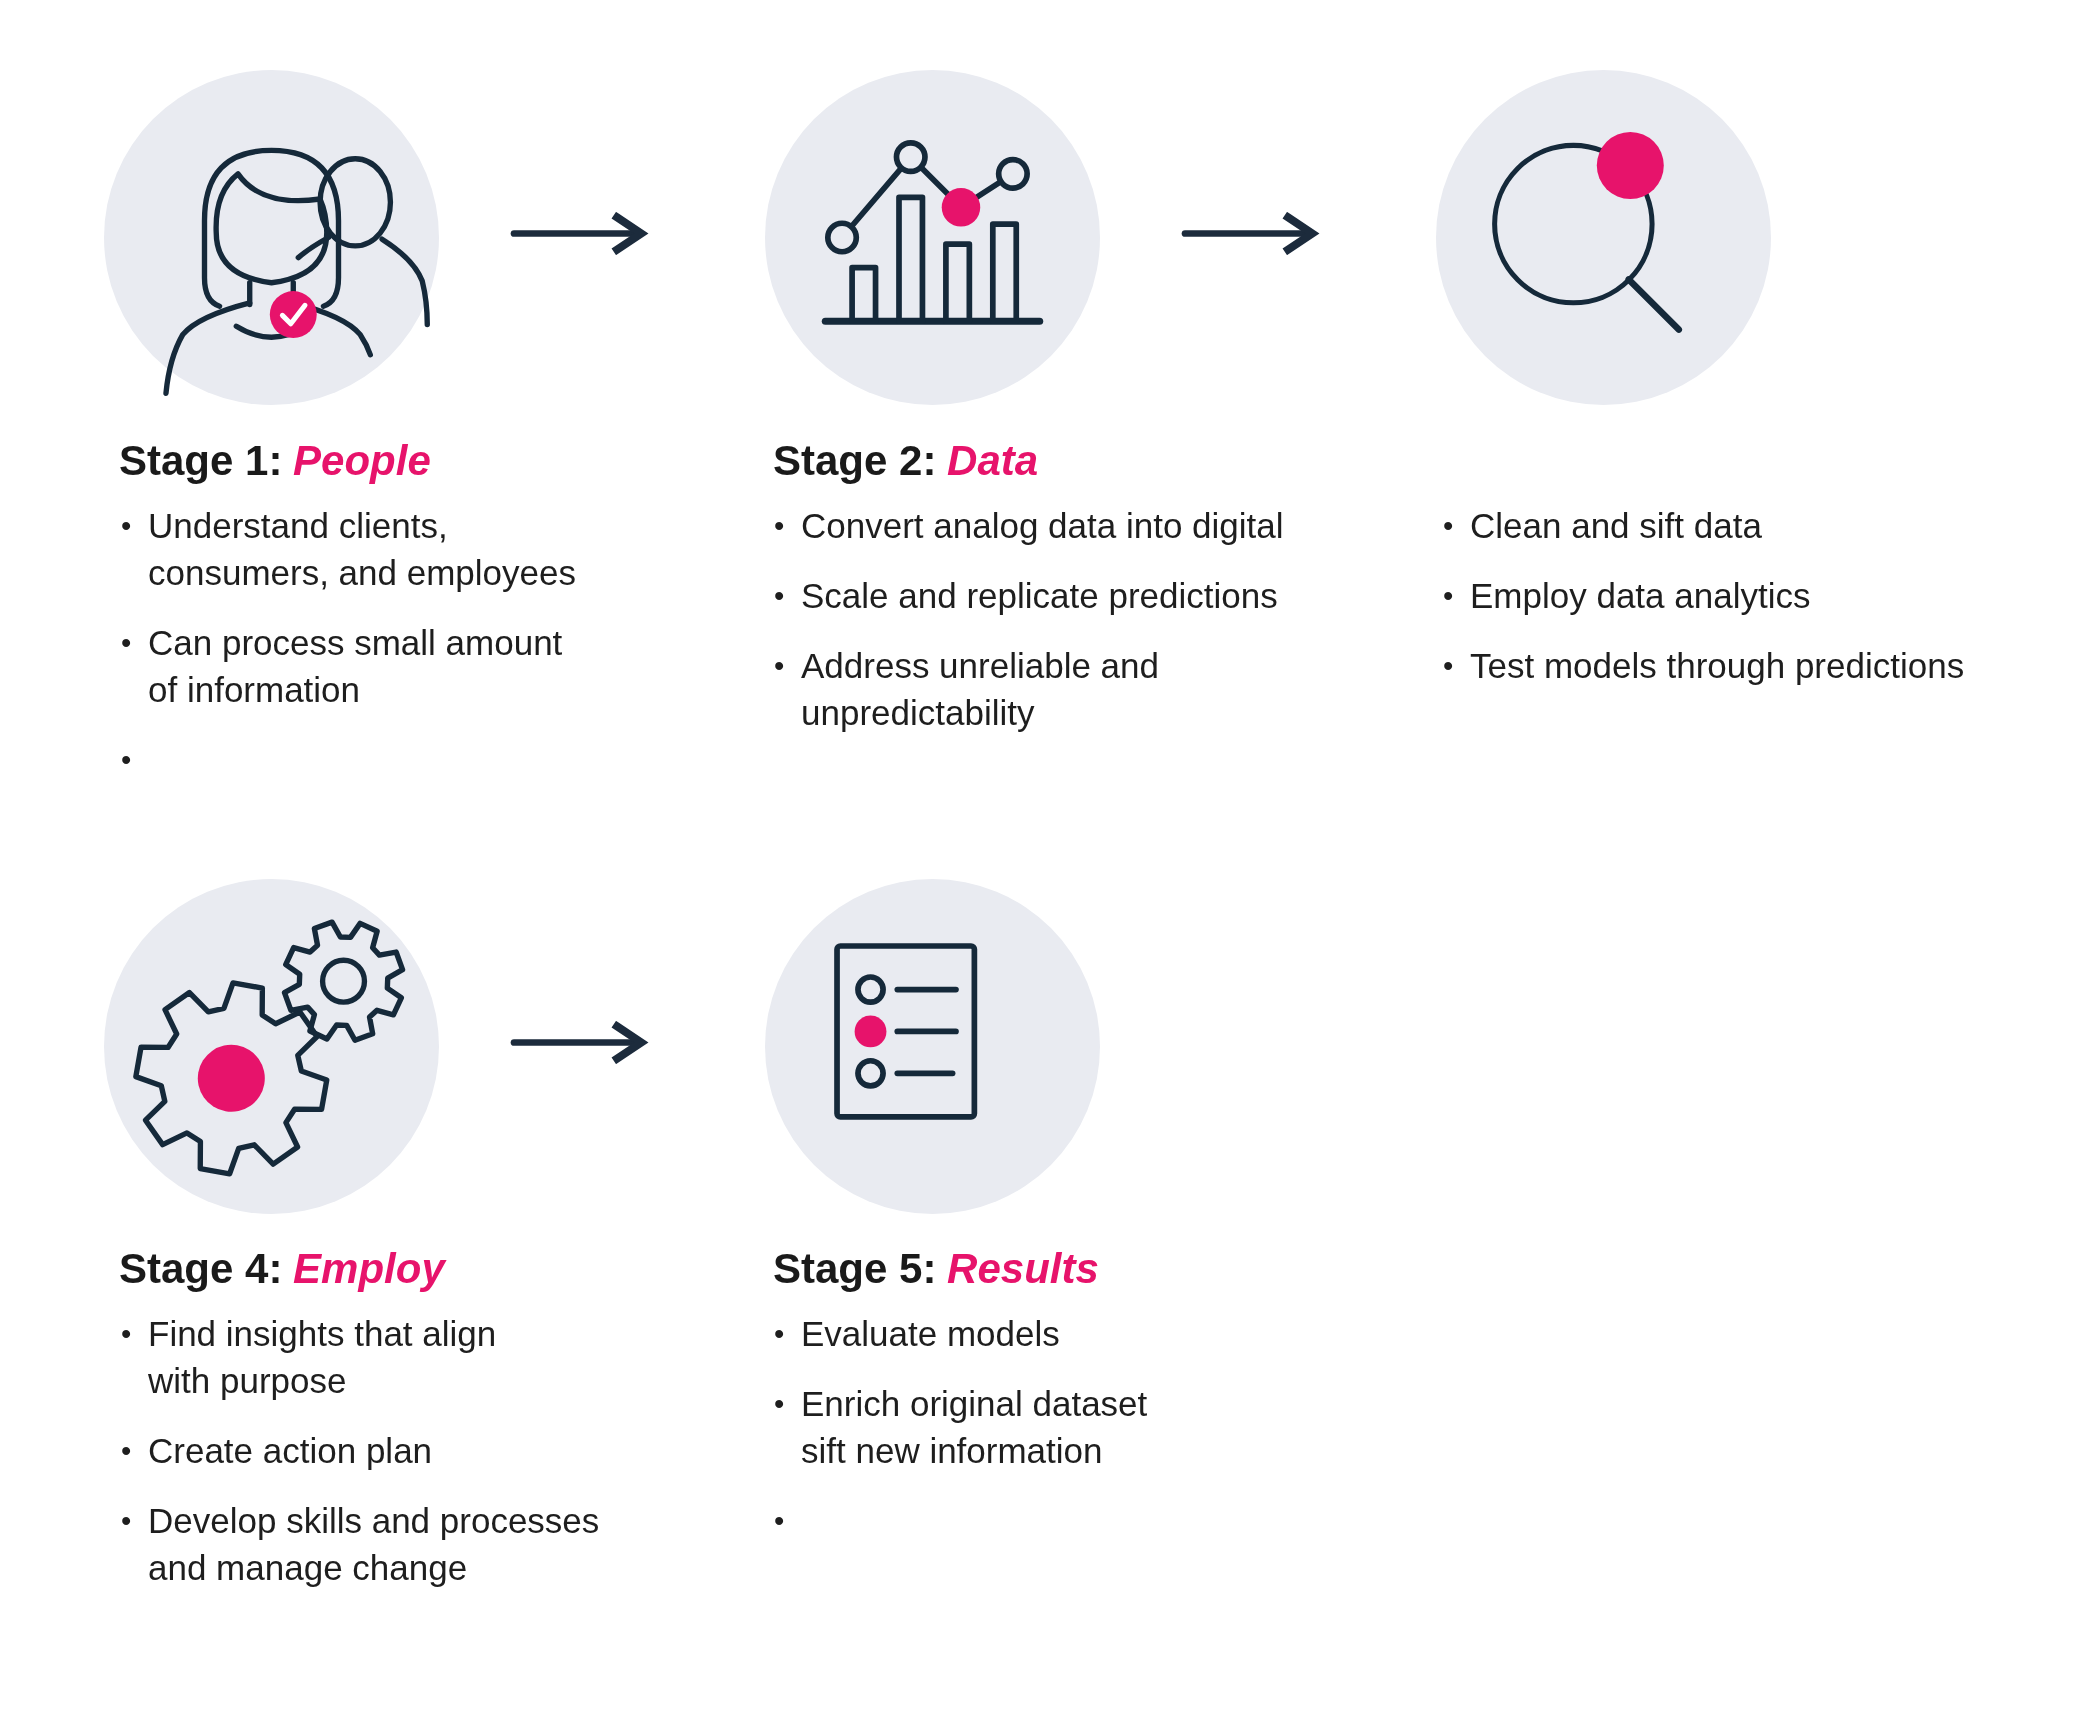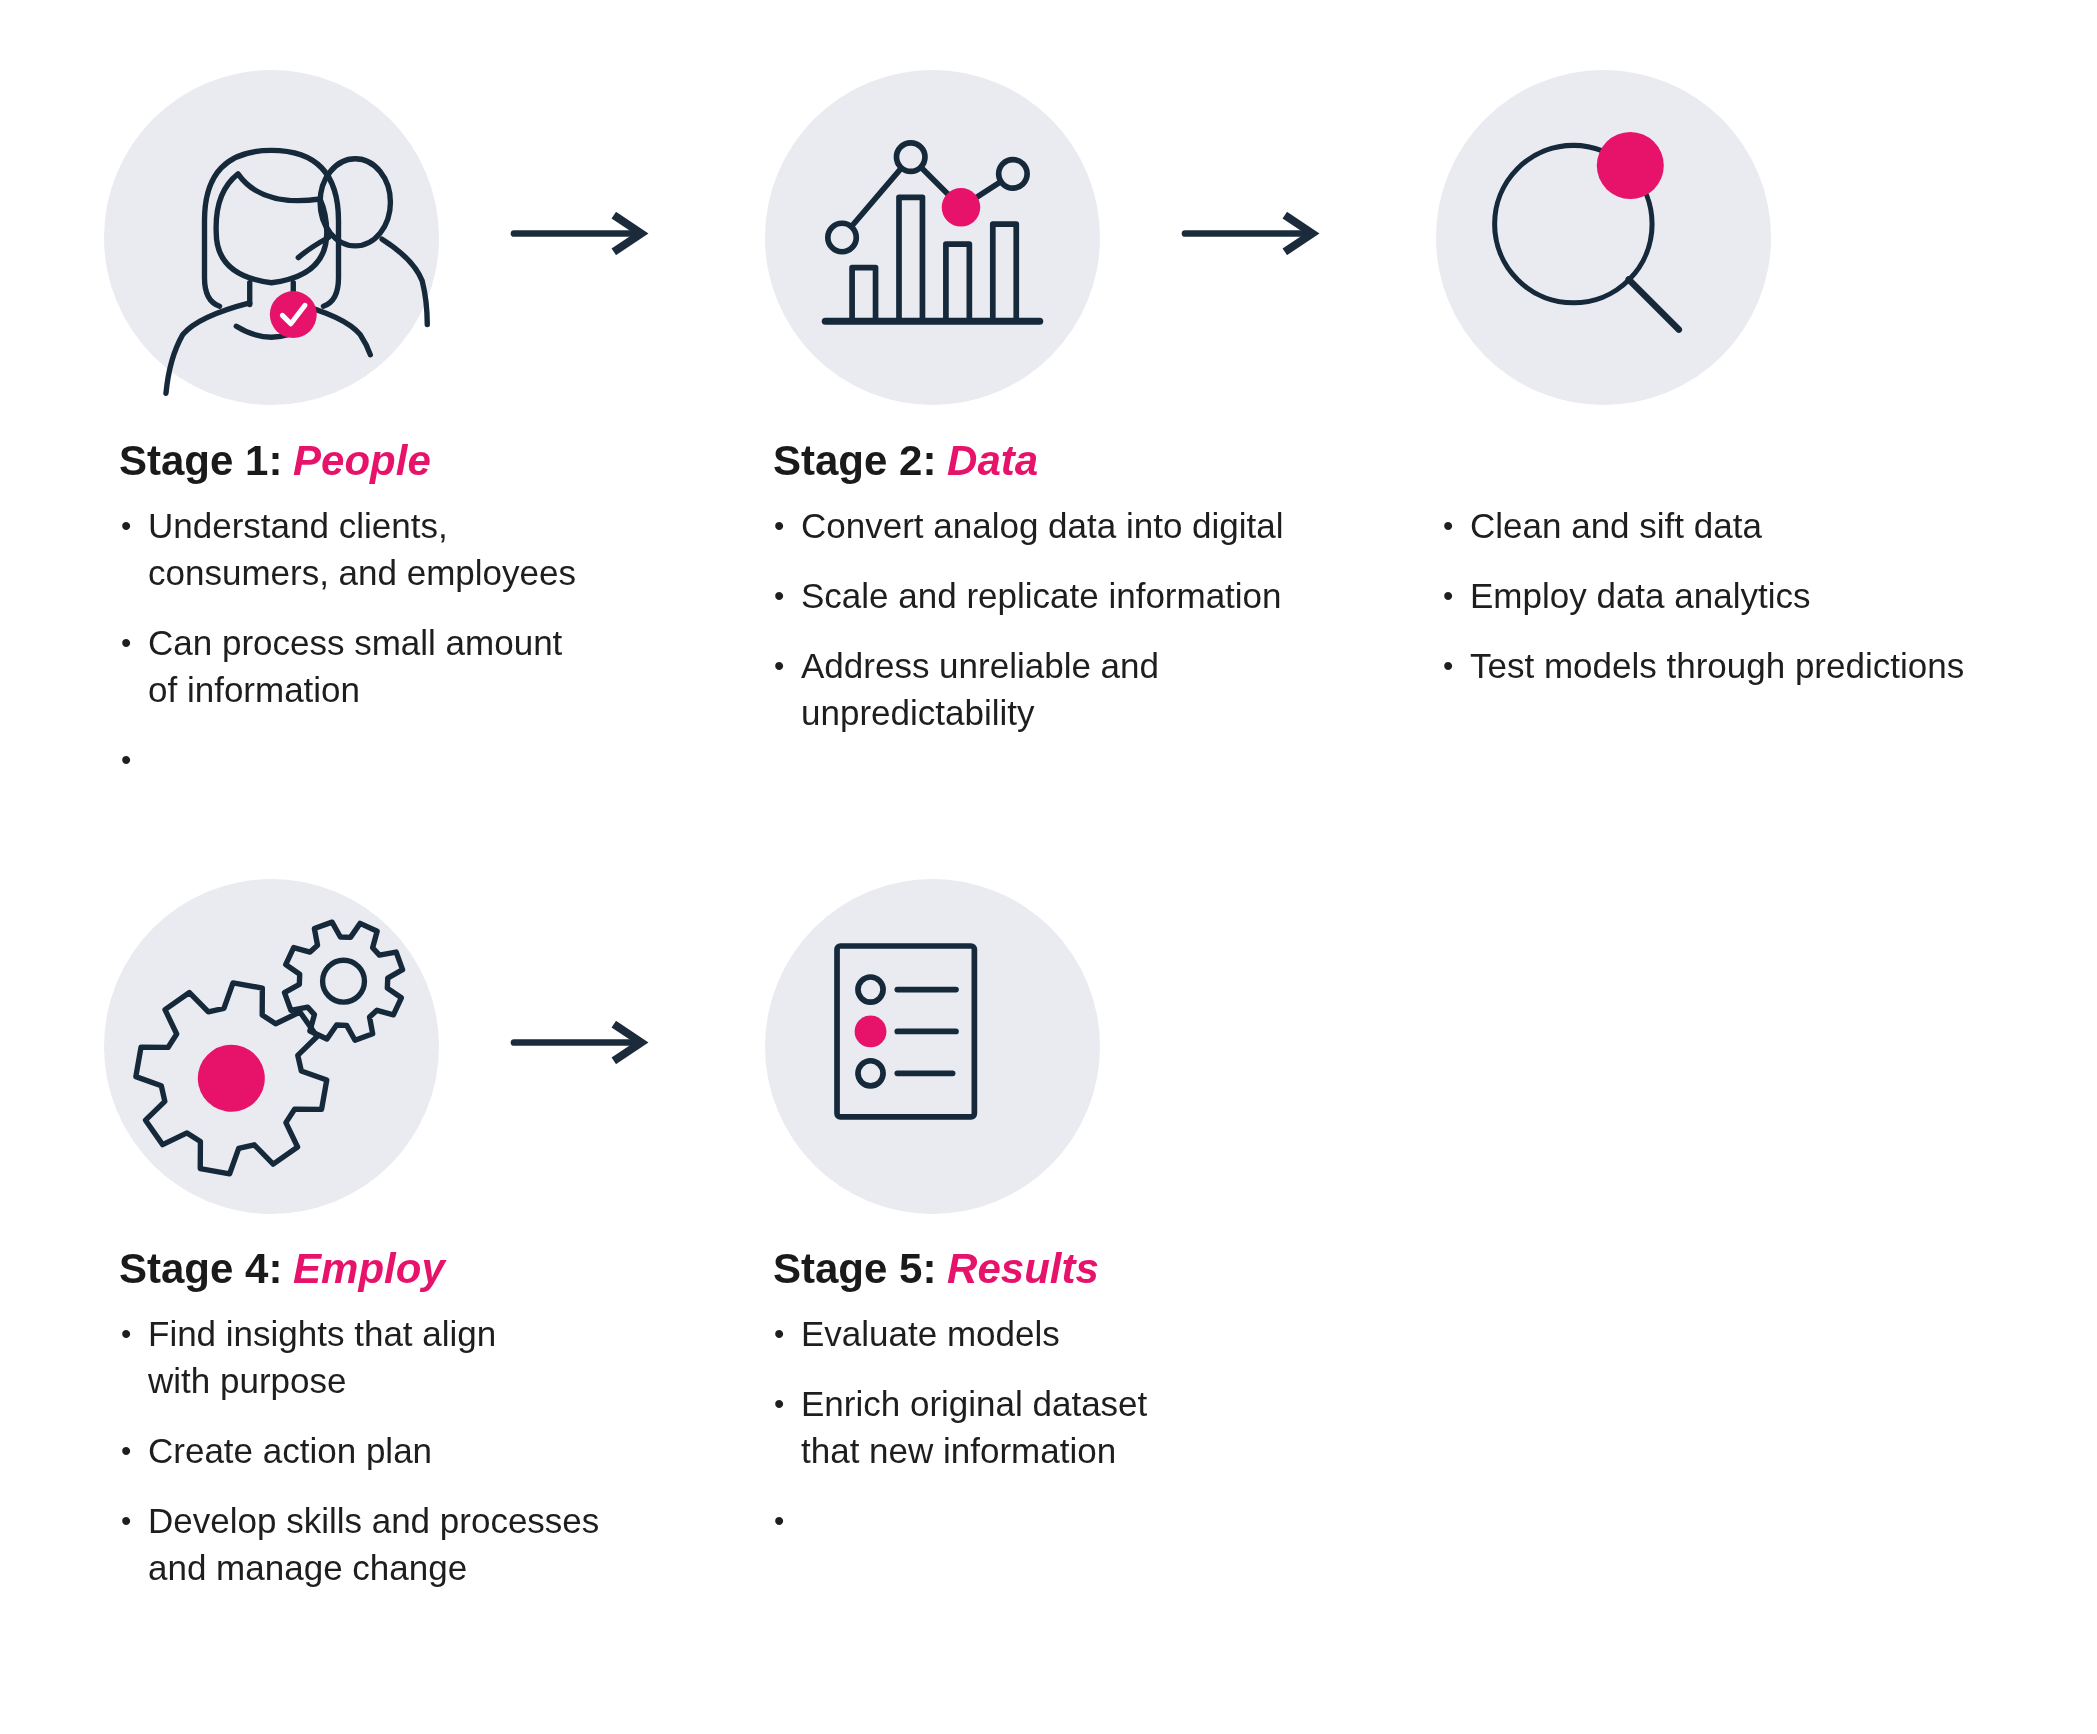--- a/index.html
+++ b/index.html
@@ -122,21 +122,21 @@
   <h2 class="stage-heading" style="left:773px; top:435px;">
     <span>Stage 2:</span><span class="stage-name">Data</span>
   </h2>
   <ul class="bullets" style="left:774px; top:502px;">
     <li>
         <span class="dot">•</span>
         <span class="txt">Convert analog data into digital</span>
       </li>
     <li>
         <span class="dot">•</span>
-        <span class="txt">Scale and replicate information</span>
+        <span class="txt">Scale and replicate predictions</span>
       </li>
     <li>
         <span class="dot">•</span>
         <span class="txt">Address unreliable and
 unpredictability</span>
       </li>
   </ul>
 
   <div class="flow-arrow" style="left:1181px; top:212px;">
     <svg viewBox="0 0 230 64">
@@ -223,21 +223,21 @@
     <span>Stage 5:</span><span class="stage-name">Results</span>
   </h2>
   <ul class="bullets" style="left:774px; top:1310px;">
     <li>
         <span class="dot">•</span>
         <span class="txt">Evaluate models</span>
       </li>
     <li>
         <span class="dot">•</span>
         <span class="txt">Enrich original dataset
-that new information</span>
+sift new information</span>
       </li>
     <li>
         <span class="dot">•</span>
       </li>
   </ul>
 
 </div>
 
 
 </body></html>

